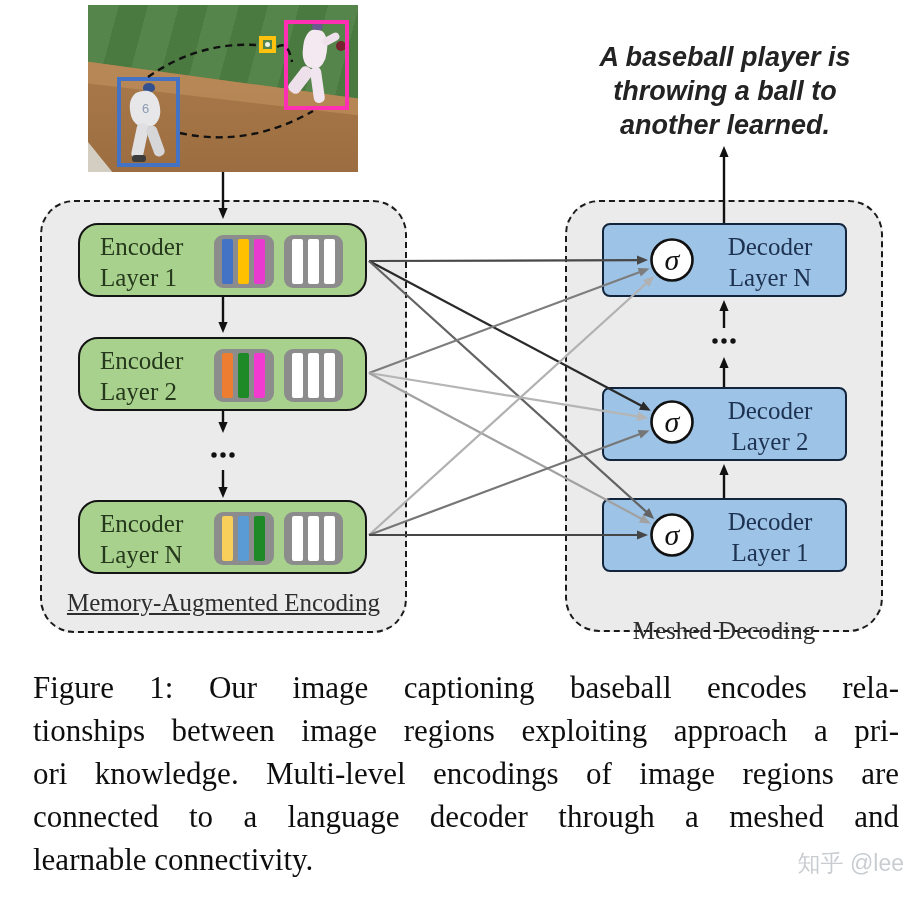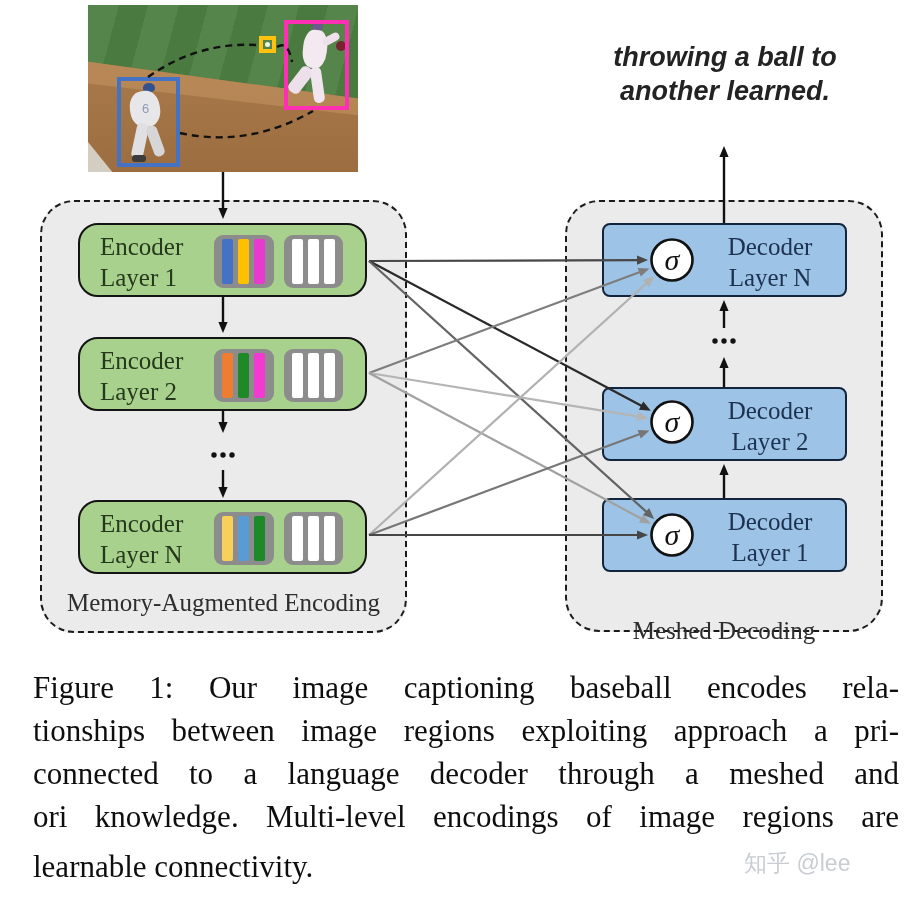--- a/index.html
+++ b/index.html
@@ -35,23 +35,23 @@
   .dec-title{position:absolute;left:96px;top:6px;width:140px;text-align:center;
     font-size:25px;line-height:31px;color:#1d3150;}
   
   #gen-caption{position:absolute;left:590px;top:40px;width:270px;text-align:center;z-index:3;
     font-family:"Liberation Sans",sans-serif;font-style:italic;font-weight:bold;
     font-size:27px;line-height:34px;color:#232323;}
   
   #fig-caption{position:absolute;left:33px;top:666px;width:866px;z-index:3;
     font-size:31px;line-height:43px;color:#0e0e0e;}
   .cap-line{text-align:justify;text-align-last:justify;height:43px;white-space:nowrap;}
-  .cap-line.last{text-align-last:left;margin-top:7px;}
-  
-  #watermark{position:absolute;left:744px;top:848px;width:160px;text-align:left;z-index:3;
+  .cap-line.last{text-align-last:left;}
+  
+  #watermark{position:absolute;left:744px;top:848px;width:160px;text-align:right;z-index:3;
     font-family:"Liberation Sans",sans-serif;font-size:23px;color:#c9cdd1;}
   
   #overlay{position:absolute;left:0;top:0;z-index:5;pointer-events:none;}
 </style>
 </head>
 <body>
 
 <div id="stage">
 
   <div id="photo">
@@ -74,21 +74,21 @@
     <div class="player-part" style="left:224px;top:62px;width:11px;height:36px;background:#f1e5ef;border-radius:5px;transform:rotate(-8deg);"></div>
 
     <div class="bbox" style="left:29px;top:72px;width:63px;height:90px;border:4px solid #4472c4;"></div>
     <div class="bbox" style="left:196px;top:15px;width:65px;height:90px;border:4px solid #ff2fb4;"></div>
     <div class="bbox" style="left:171px;top:31px;width:17px;height:17px;border:4px solid #ffc20e;">
       <div style="position:absolute;left:2px;top:2px;width:5px;height:5px;background:#eef4e6;border-radius:50%;"></div>
     </div>
   </div>
 
   <div class="panel" style="left:40px;top:200px;width:367px;height:433px;"></div>
-  <div class="panel-label" style="left:40px;top:589px;width:367px;">Memory-Augmented Encoding</div>
+  <div class="panel-label" style="left:40px;top:589px;width:367px;text-decoration:underline;">Memory-Augmented Encoding</div>
 
   <div class="panel" style="left:565px;top:200px;width:318px;height:432px;"></div>
   <div class="panel-label" style="left:565px;top:589px;width:318px;margin-top:28px;">Meshed Decoding</div>
 
   <div class="enc-box" style="top:223px;">
     <div class="enc-title">
       <div>Encoder</div>
       <div>Layer 1</div>
     </div>
     <div class="icon mem">
@@ -150,29 +150,30 @@
     </div>
   </div>
   <div class="dec-box" style="top:498px;">
     <div class="dec-title">
       <div>Decoder</div>
       <div>Layer 1</div>
     </div>
   </div>
 
   <div id="gen-caption">
+    <div>A baseball player is</div>
     <div>throwing a ball to</div>
     <div>another learned.</div>
   </div>
 
   <div id="fig-caption">
     <div class="cap-line">Figure 1:  Our image captioning baseball encodes rela-</div>
     <div class="cap-line">tionships between image regions exploiting approach a pri-</div>
+    <div class="cap-line">ori knowledge.  Multi-level encodings of image regions are</div>
     <div class="cap-line">connected to a language decoder through a meshed and</div>
-    <div class="cap-line">ori knowledge.  Multi-level encodings of image regions are</div>
     <div class="cap-line last">learnable connectivity.</div>
   </div>
 
   <div id="watermark">知乎 @lee</div>
 
   <svg id="overlay" width="924" height="902" viewBox="0 0 924 902">
       <path d="M148,77 Q198,42 256,45" fill="none" stroke="#111" stroke-width="2.4" stroke-dasharray="7 5"></path>
       <path d="M277,47 Q288,40 292,62" fill="none" stroke="#111" stroke-width="2.4" stroke-dasharray="7 5"></path>
       <path d="M180,133 Q248,148 313,111" fill="none" stroke="#111" stroke-width="2.4" stroke-dasharray="7 5"></path>
       <line x1="223" y1="172" x2="223" y2="211" stroke="#111" stroke-width="2.4"></line>

